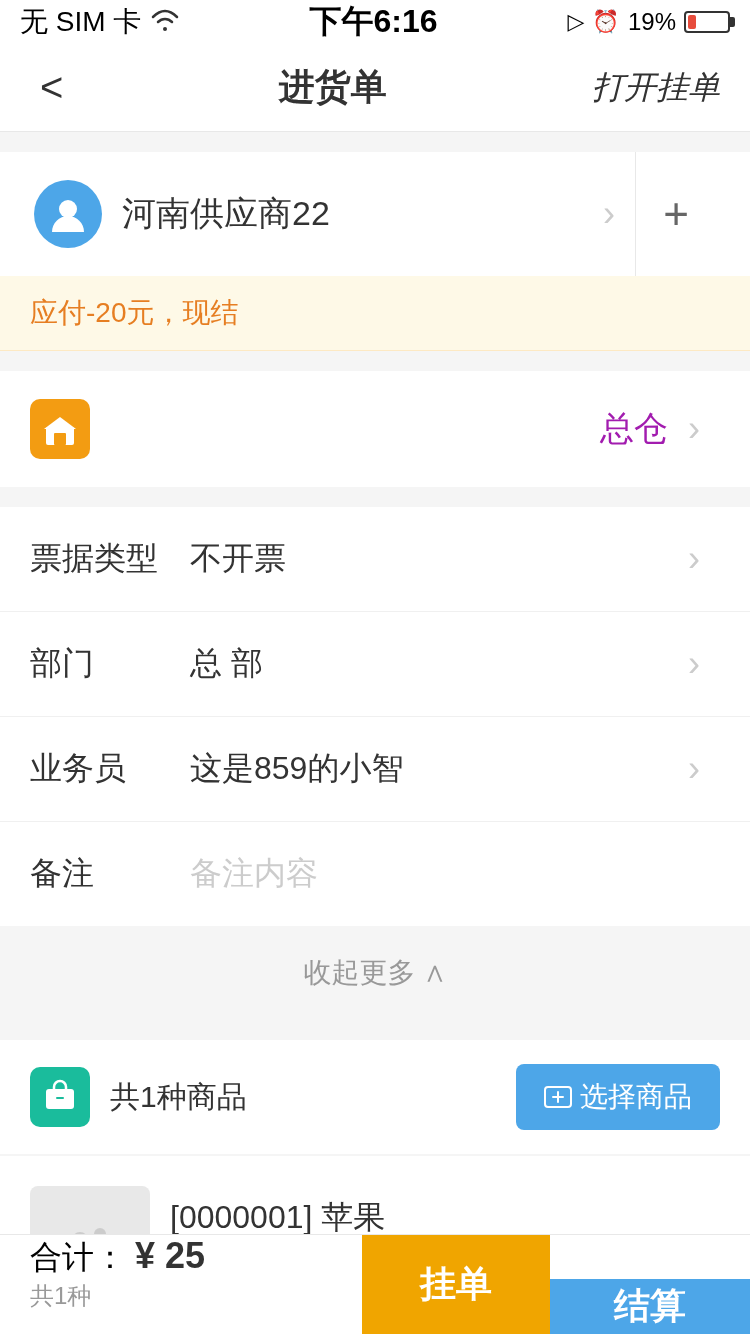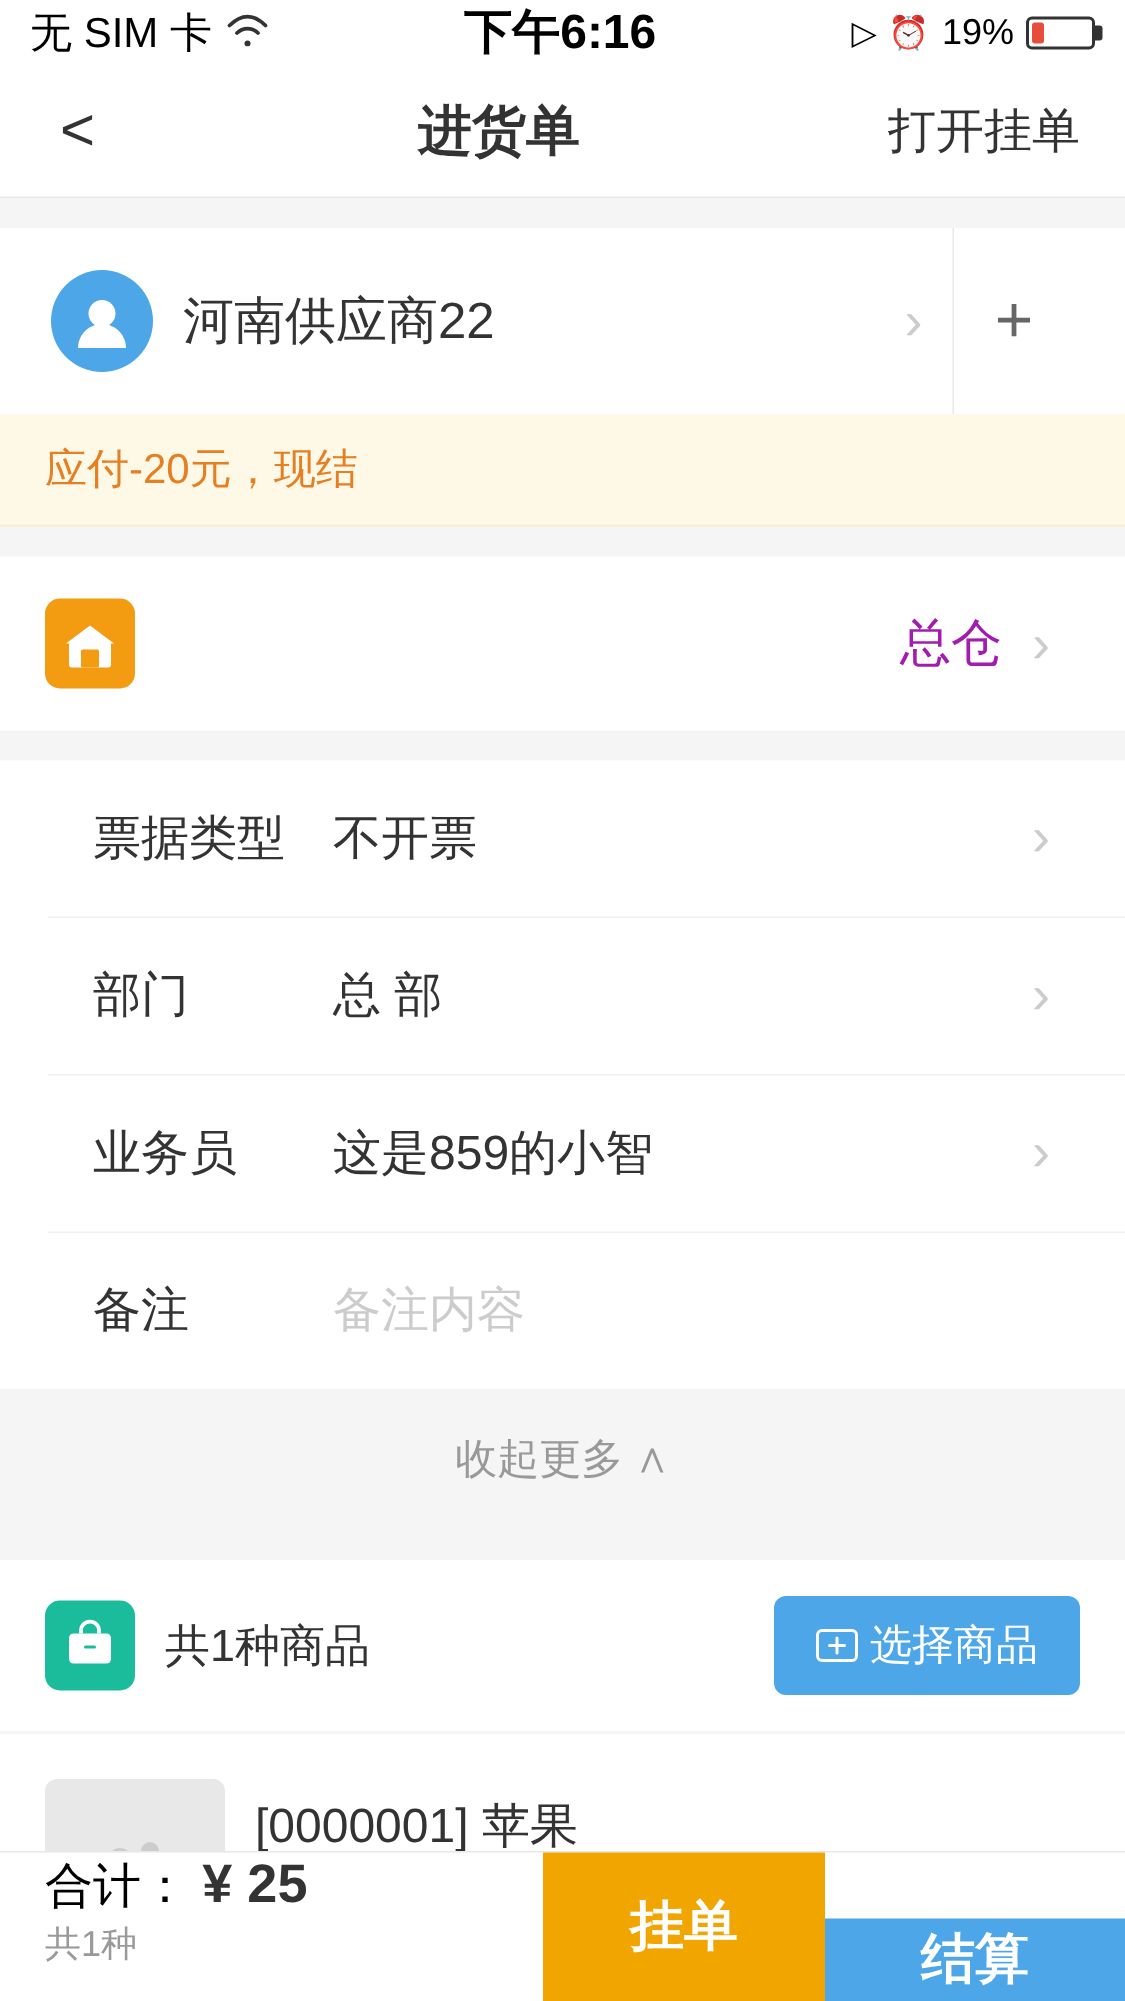--- a/index.html
+++ b/index.html
@@ -72,20 +72,21 @@
     }
     .nav-title {
       font-size: 36px;
       font-weight: 600;
       color: #333;
     }
     .nav-right {
       font-size: 32px;
       color: #333;
       cursor: pointer;
+      font-style: italic;
     }
 
     
     .section-gap {
       height: 20px;
       background: #f5f5f5;
     }
 
     
     .supplier-section {
@@ -169,25 +170,25 @@
       text-align: right;
     }
 
     
     .form-section {
       background: #fff;
       margin-top: 20px;
     }
     .form-row {
       display: flex;
+      align-items: center;
       padding: 30px;
       border-bottom: 1px solid #f0f0f0;
       cursor: pointer;
       min-height: 100px;
-      margin-left: 32px;
     }
     .form-row:last-child { border-bottom: none; }
     .form-label {
       font-size: 32px;
       color: #333;
       width: 140px;
       flex-shrink: 0;
     }
     .form-value {
       flex: 1;

